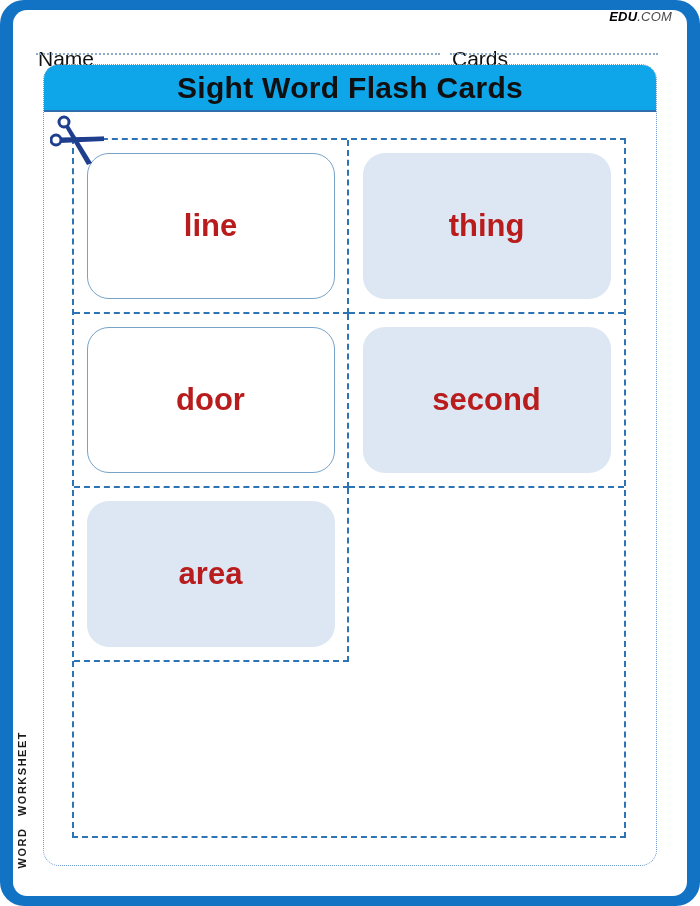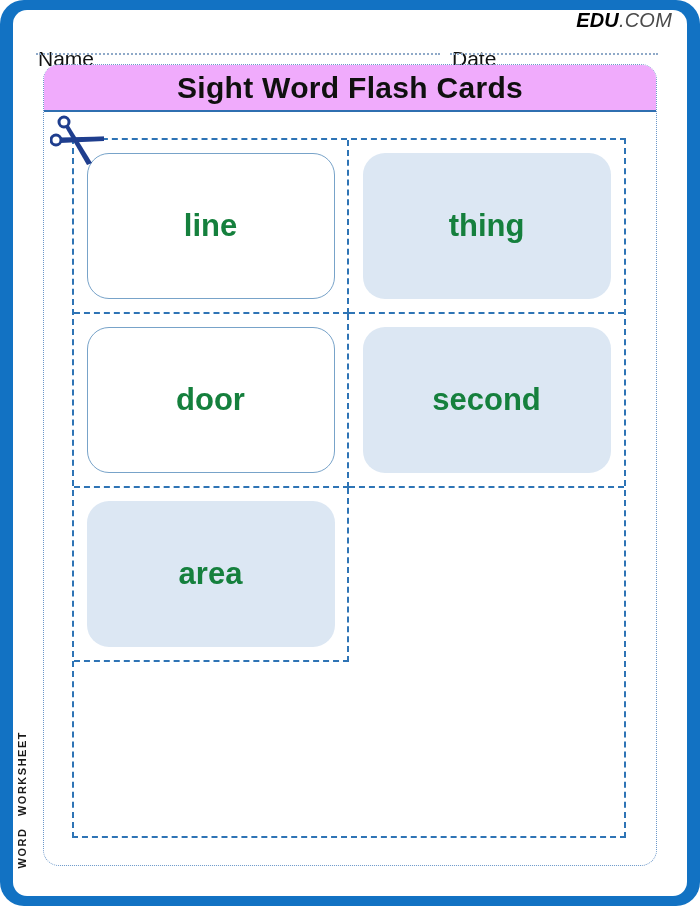--- a/index.html
+++ b/index.html
@@ -11,21 +11,21 @@
     background:#1272c3; border-radius:24px; overflow:hidden;
   }
   .paper {
     position:absolute; left:13px; top:10px; right:13px; bottom:10px;
     background:#ffffff; border-radius:14px;
   }
 
   
   .logo {
     position:absolute; top:9px; right:28px;
-    font-size:20px; font-style:italic; letter-spacing:.2px;
+    font-size:13px; font-style:italic; letter-spacing:.2px;
   }
   .logo .brand-bold { font-weight:bold; color:#000; }
   .logo .brand-rest { color:#4a4a4a; }
 
   .field-label {
     position:absolute; top:28px; font-size:21px; color:#111;margin-top:19px;
   }
   .name-label { left:38px; }
   .date-label { left:452px; }
   .field-line {
@@ -35,21 +35,21 @@
   .name-line { left:36px; width:404px; }
   .date-line { left:450px; width:208px; }
 
   
   .frame {
     position:absolute; left:43px; top:64px; width:614px; height:802px;
     border:1.5px dotted #6b97c9; border-radius:16px;
   }
   .title-bar {
     position:absolute; left:0; right:0; top:0; height:47px;
-    background:#f0abfc; border-bottom:2px solid #2f6fb0;
+    background:#0ea5e9; border-bottom:2px solid #2f6fb0;
     border-radius:14px 14px 0 0;
     display:flex; align-items:center; justify-content:center;
   }
   .title-text {
     font-size:30px; font-weight:bold; color:#101010; letter-spacing:.3px;
   }
 
   
   .grid {
     position:absolute; left:72px; top:138px; width:554px; height:700px;
@@ -58,21 +58,21 @@
     grid-template-rows:repeat(4,1fr);
     border:2px dashed #2e74b5;
   }
   .cell { display:flex; align-items:center; justify-content:center; }
   .cell:nth-child(odd) { border-right:2px dashed #2e74b5; }
   .cell:nth-child(-n+6) { border-bottom:2px dashed #2e74b5; }
 
   .card {
     width:248px; height:146px; border-radius:22px;
     display:flex; align-items:center; justify-content:center;
-    font-size:31px; font-weight:bold; color:#15803d;
+    font-size:31px; font-weight:bold; color:#b91c1c;
   }
   .card-white { background:#ffffff; border:1.5px solid #78a3c9; }
   .card-blue  { background:#dce7f3; }
 
   
   .scissors { position:absolute; left:50px; top:111px; z-index:3; }
 
   
   .vertical-label {
     position:absolute; left:16px; top:731px;
@@ -86,21 +86,21 @@
 
 <div class="sheet">
   <div class="paper"></div>
 
   <div class="logo">
     <span class="brand-bold">EDU</span><span class="brand-rest">.COM</span>
   </div>
 
   <div class="field-label name-label">Name</div>
   <div class="field-line name-line"></div>
-  <div class="field-label date-label">Date</div>
+  <div class="field-label date-label">Cards</div>
   <div class="field-line date-line"></div>
 
   <div class="frame">
     <div class="title-bar">
       <div class="title-text">Sight Word Flash Cards</div>
     </div>
   </div>
 
   <div class="grid">
     <div class="cell">

